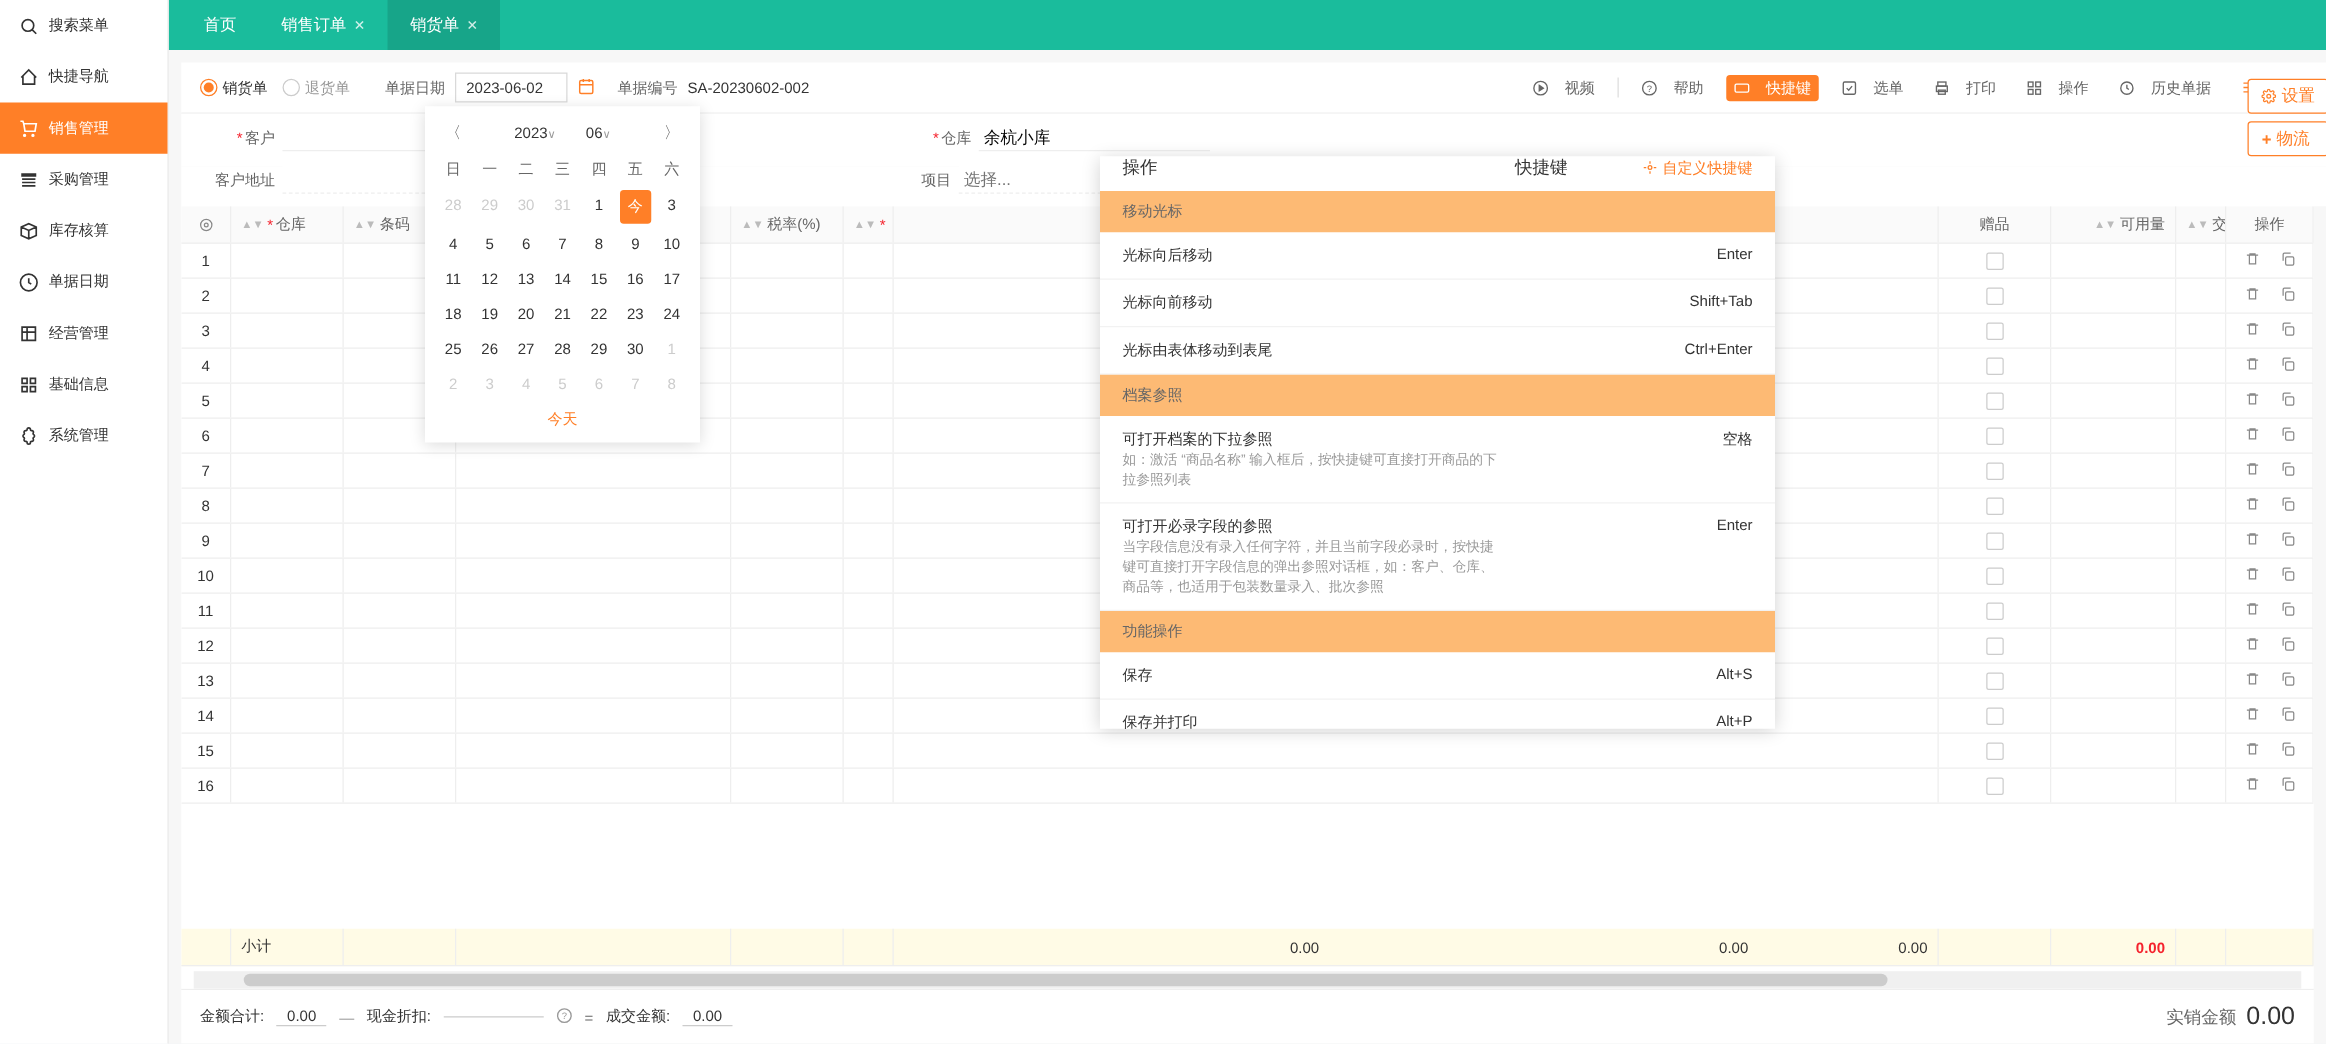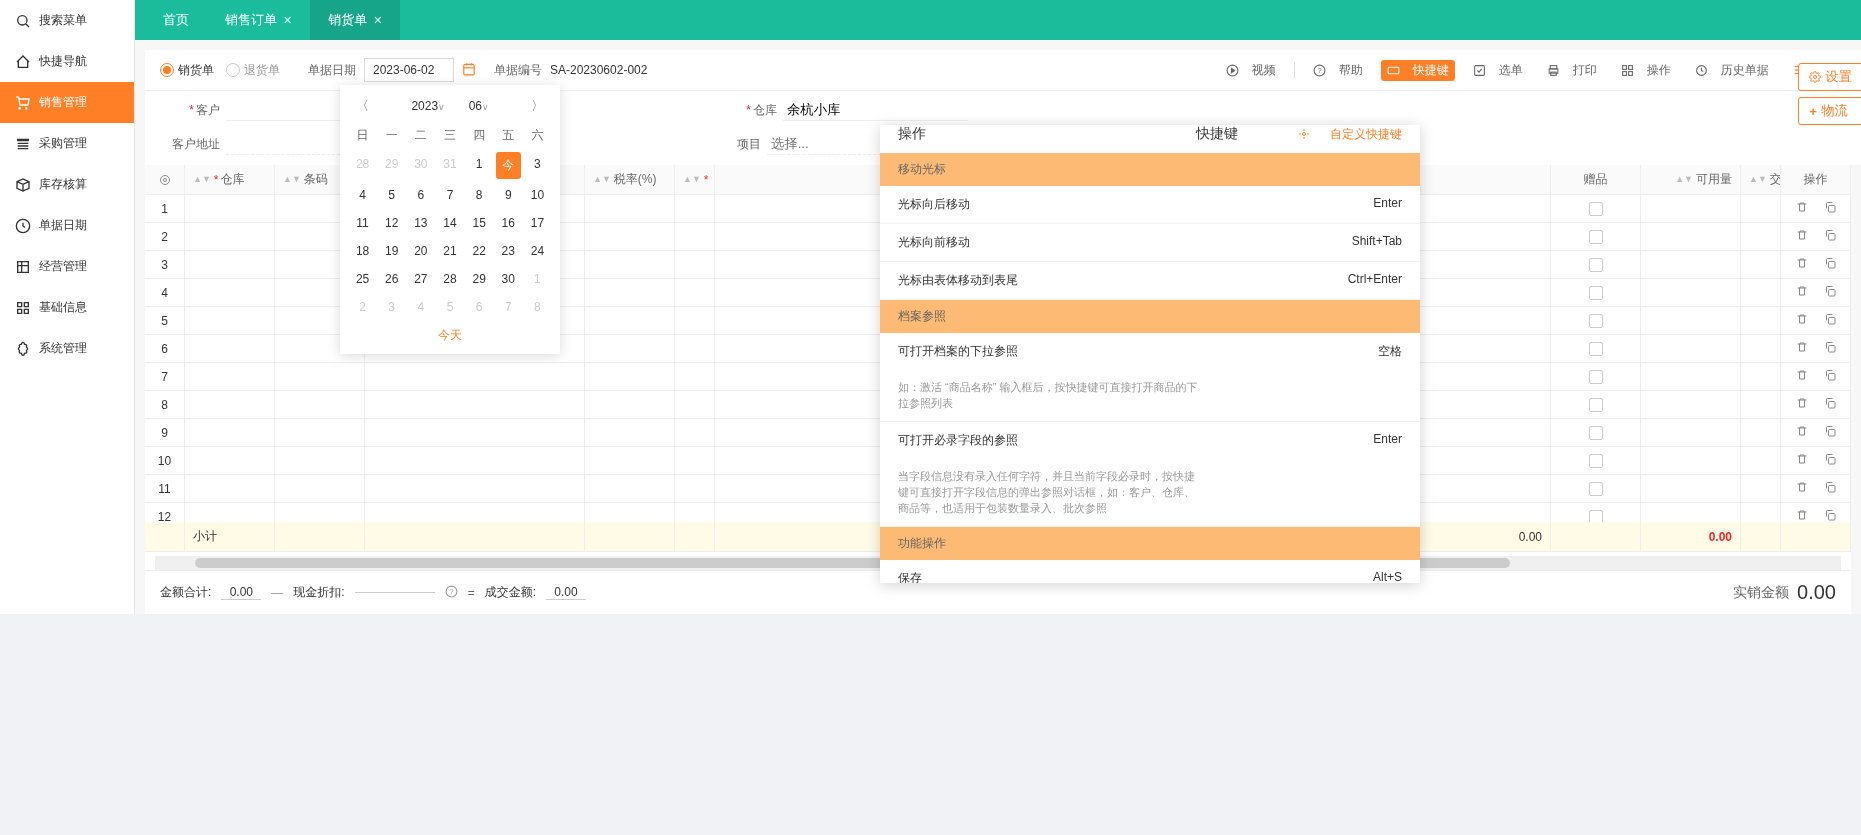--- a/index.html
+++ b/index.html
@@ -1,17 +1,17 @@
 <!DOCTYPE html>
 <html><head>
 <meta charset="utf-8">
 <style>
 * { box-sizing: border-box; margin: 0; padding: 0; }
 body { font-family: "Microsoft YaHei", Arial, sans-serif; font-size: 12px; color: #333; background: #f0f2f5; overflow: hidden; }
-.app { display: flex; height: 614px; width: 1861px; }
+.app { display: flex; height: 835px; width: 1861px; }
 
 
 .sidebar { width: 135px; background: #fff; border-right: 1px solid #e8e8e8; }
 .sidebar-item { display: flex; align-items: center; padding: 12px 15px; cursor: pointer; color: #333; gap: 8px; }
 .sidebar-item.active { background: #ff7f27; color: #fff; }
 .sidebar-icon { width: 16px; height: 16px; display: inline-flex; align-items: center; justify-content: center; }
 
 
 .main { flex: 1; display: flex; flex-direction: column; overflow: hidden; }
 
@@ -75,26 +75,26 @@
 .cal-title{ display:flex; gap:24px; color:#333;}
 .cal-grid { display:grid; grid-template-columns:repeat(7,1fr); gap:4px; text-align:center;}
 .cal-wd { color:#666; padding:4px 0;}
 .cal-day { padding:5px 0; cursor:pointer; border-radius:3px; color:#333;}
 .cal-day.muted { color:#ccc;}
 .cal-day.today { background:#ff7f27; color:#fff;}
 .cal-foot { text-align:center; padding-top:8px; color:#ff7f27; cursor:pointer;}
 
 
 .shortcut-pop { position:absolute; top:85px; left:745px; width:540px; background:#fff; box-shadow:0 2px 14px rgba(0,0,0,0.18); z-index:60; }
-.sp-head-r { color:#ff7f27; font-size:12px; cursor:pointer; display:flex; align-items:center; gap:20px;}
+.sp-head-r { color:#ff7f27; font-size:12px; cursor:pointer; display:flex; align-items:center; gap:4px;}
 .sp-subhead{ display:flex; justify-content:space-between; padding:0 18px 10px 18px; font-size:14px;}
 .sp-section{ background:#fdba74; padding:8px 18px; color:#666;}
 .sp-row{ display:flex; justify-content:space-between; padding:10px 18px; border-bottom:1px solid #f2f2f2;}
 .sp-row .b { color:#333;}
-.sp-desc{ color:#999; font-size:11px; line-height:16px; max-width:300px; margin-top:19px;}
+.sp-desc{ color:#999; font-size:11px; line-height:16px; max-width:300px; margin-top:0;}
 .sp-body{ max-height:430px; overflow:auto;}
 
 .action-ic{ color:#888; cursor:pointer; padding:0 4px;}
 .gift-col{ width:90px; justify-content:center;}
 .chk{ width:14px; height:14px; border:1px solid #ccc; border-radius:2px; display:inline-block;}
 </style>
 </head>
 <body>
 
 <div class="app">

